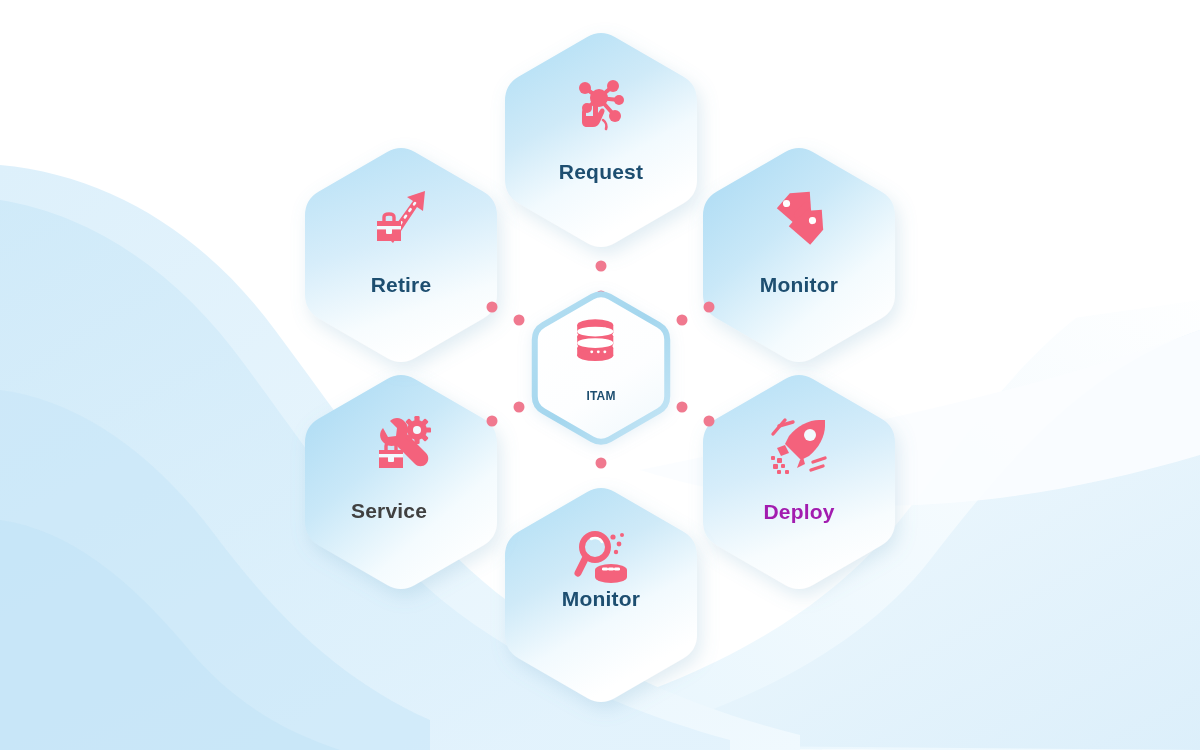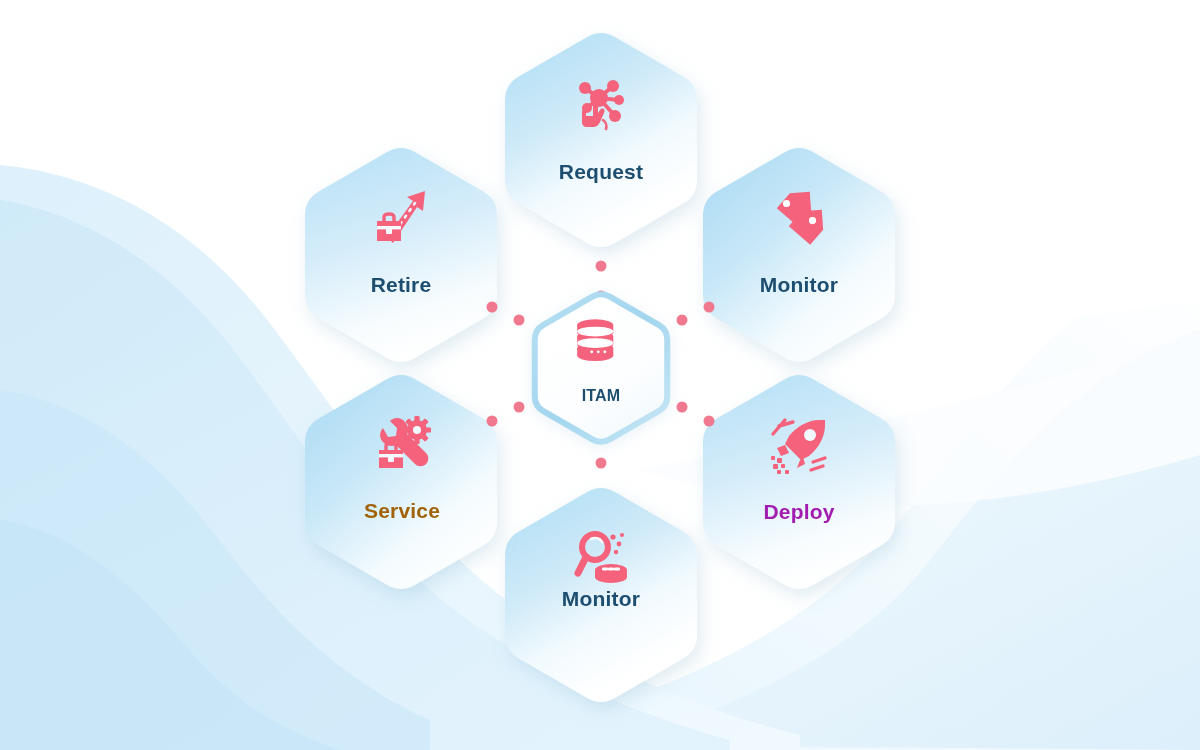--- a/index.html
+++ b/index.html
@@ -18,21 +18,21 @@
     position:absolute;
     text-align:center;
     font-weight:bold;
     color:#1d4e70;
     letter-spacing:.2px;
     pointer-events:none;
     white-space:nowrap;
     transform:translate(-50%,-50%);
   }
   .hexlabel.outer{font-size:21px;}
-  .hexlabel.center{font-size:16px;}
+  .hexlabel.center{font-size:12px;}
 </style>
 </head>
 <body>
 
 <div id="stage">
 
   <svg id="bg" viewBox="0 0 1200 750" preserveAspectRatio="none">
     <defs>
       <linearGradient id="wgA" x1="0" y1="0" x2="0.7" y2="1">
         <stop offset="0%" stop-color="#cbe8f8"></stop>
@@ -275,17 +275,17 @@
           </g>
         </g>
       </g>
   </svg>
 
   <div id="labels" style="position:absolute;inset:0;">
       <div class="hexlabel outer" style="left: 601px; top: 172px; color: rgb(29, 78, 112);">Request</div>
       <div class="hexlabel outer" style="left: 799px; top: 285px; color: rgb(29, 78, 112);">Monitor</div>
       <div class="hexlabel outer" style="left: 799px; top: 512px; color: #a21caf;">Deploy</div>
       <div class="hexlabel outer" style="left: 601px; top: 599px; color: rgb(29, 78, 112);">Monitor</div>
-      <div class="hexlabel outer" style="left: 402px; top: 511px; color: #a16207;">Service</div>
+      <div class="hexlabel outer" style="left: 389px; top: 511px; color: #404040;">Service</div>
       <div class="hexlabel outer" style="left: 401px; top: 285px; color: rgb(29, 78, 112); text-align: center;">Retire</div>
       <div class="hexlabel center" style="left: 601px; top: 396px; color: rgb(29, 78, 112);">ITAM</div>
     </div>
 </div>
 
 </body></html>

